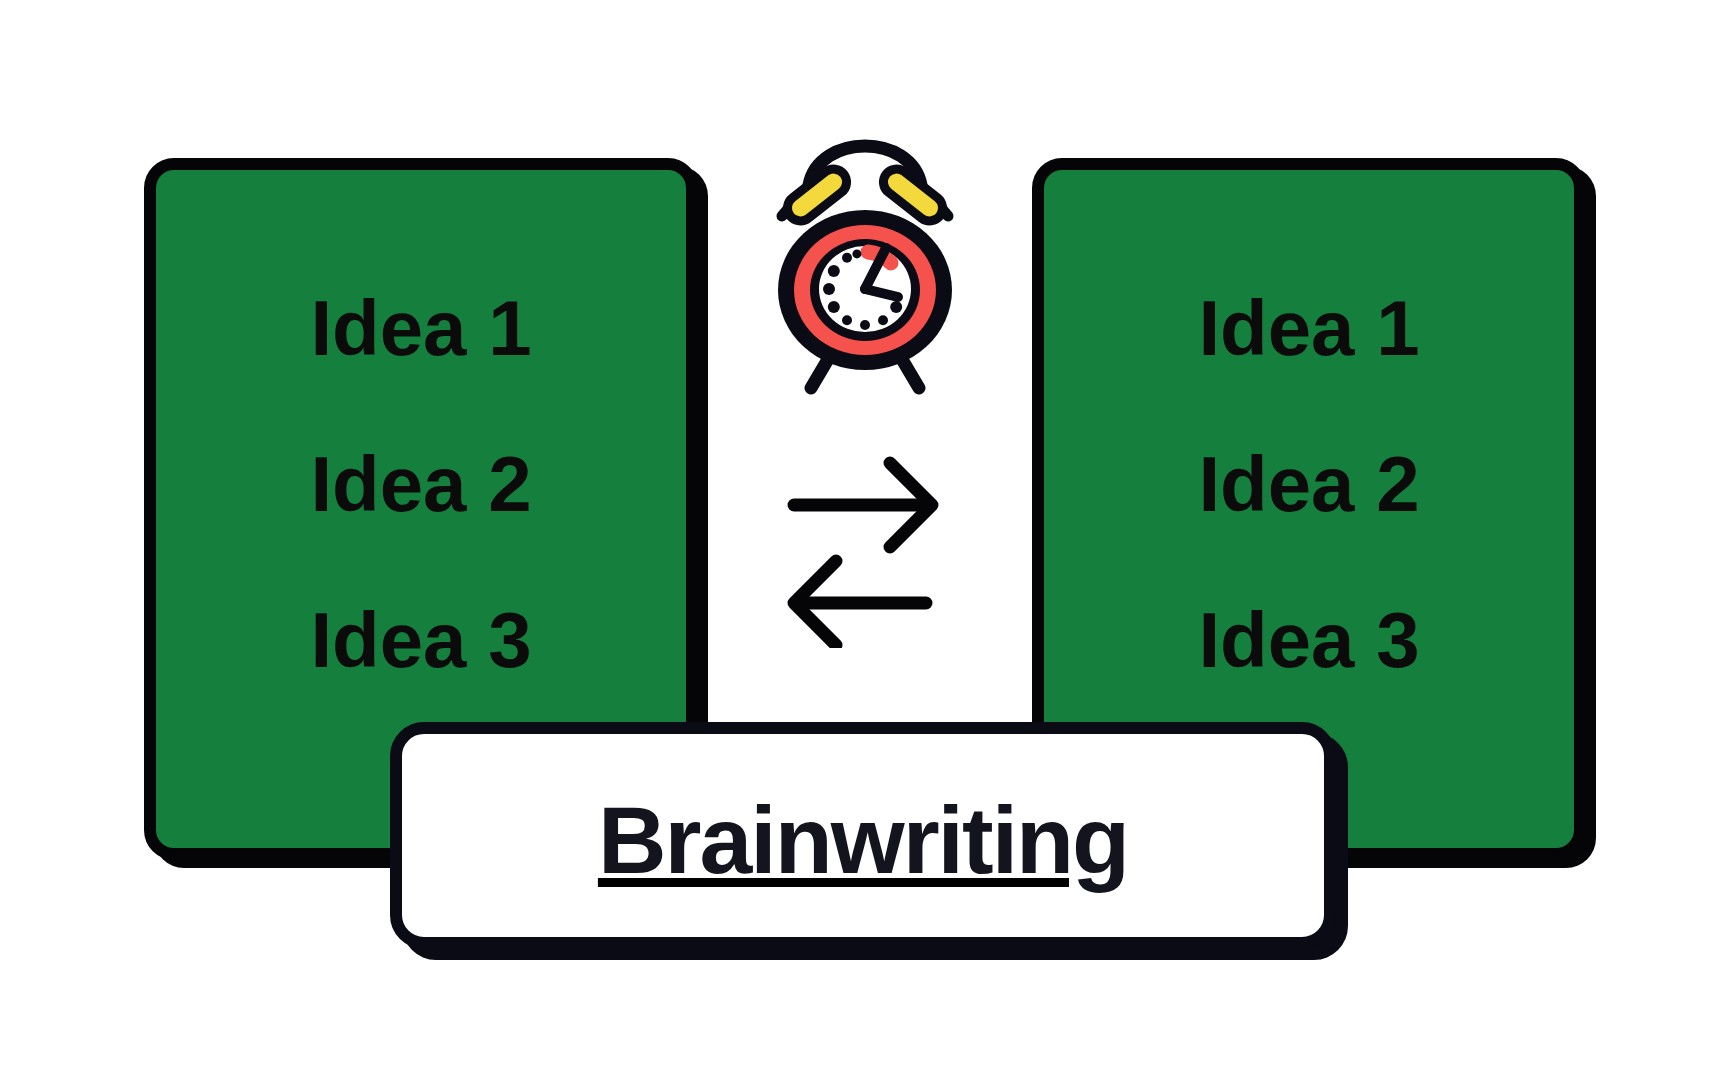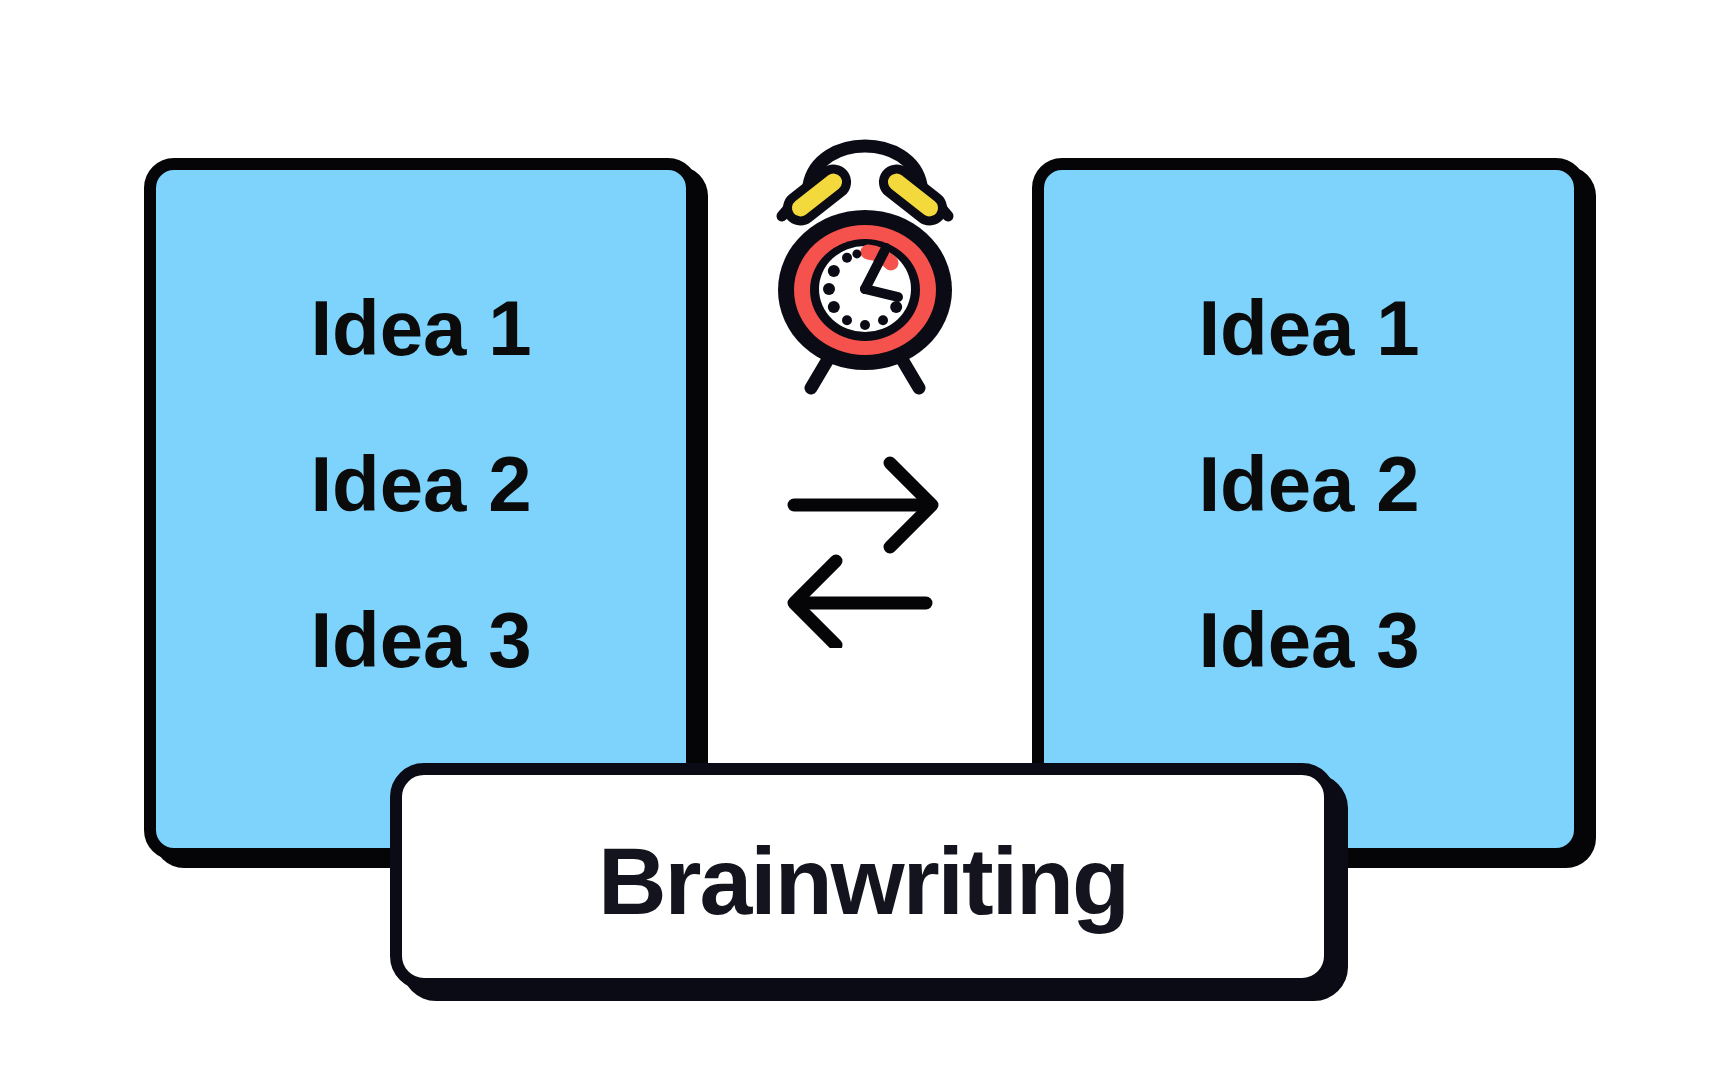--- a/index.html
+++ b/index.html
@@ -2,39 +2,39 @@
 <html><head>
 <meta charset="utf-8">
 <style>
   html,body{margin:0;padding:0;background:#ffffff;}
   .canvas{
     position:relative;width:1728px;height:1080px;overflow:hidden;
     background:#ffffff;font-family:"Liberation Sans", sans-serif;
   }
   .idea-card{
     position:absolute;top:158px;width:554px;height:702px;box-sizing:border-box;
-    background:#7dd3fc;border:12px solid #050508;border-radius:30px;
+    background:#15803d;border:12px solid #050508;border-radius:30px;
     box-shadow:10px 8px 0 0 #050508;
     display:flex;flex-direction:column;align-items:center;
     padding-top:116px;row-gap:72px;
   }
   .idea-card.left{left:144px;}
   .idea-card.right{left:1032px;}
   .idea-item{
     font-size:78px;font-weight:700;color:#0b0b0b;line-height:84px;
     letter-spacing:0px;white-space:nowrap;
   }
   .clock-icon{position:absolute;left:765px;top:125px;width:200px;height:270px;}
   .swap-icon{position:absolute;left:780px;top:448px;width:160px;height:200px;}
   .title-box{
-    position:absolute;left:390px;top:763px;width:946px;height:227px;box-sizing:border-box;
+    position:absolute;left:390px;top:722px;width:946px;height:227px;box-sizing:border-box;
     background:#ffffff;border:12px solid #0B0B15;border-radius:34px;
     box-shadow:12px 11px 0 0 #0B0B15;
     display:flex;align-items:center;justify-content:center;
-    padding-top:10px;z-index:5;
+    padding-top:10px;z-index:5;text-decoration:underline;
   }
   .title-text{
     font-size:95px;font-weight:700;letter-spacing:-2px;color:#14141E;white-space:nowrap;
   }
 </style>
 </head>
 <body>
 
 <div class="canvas">
 

